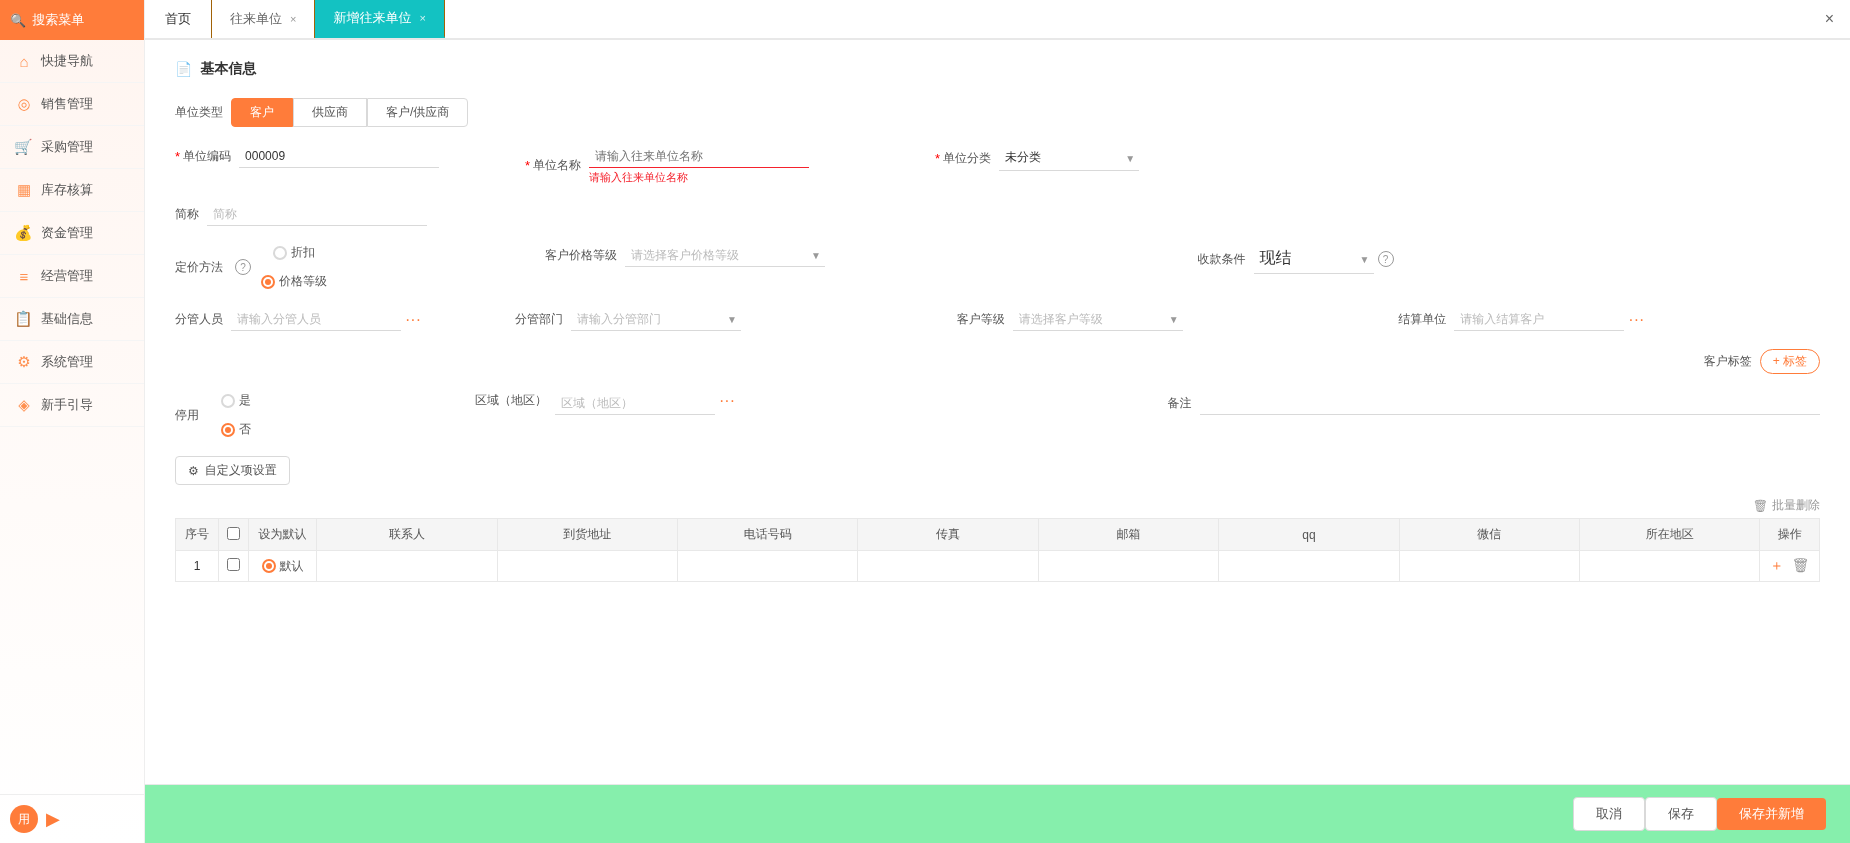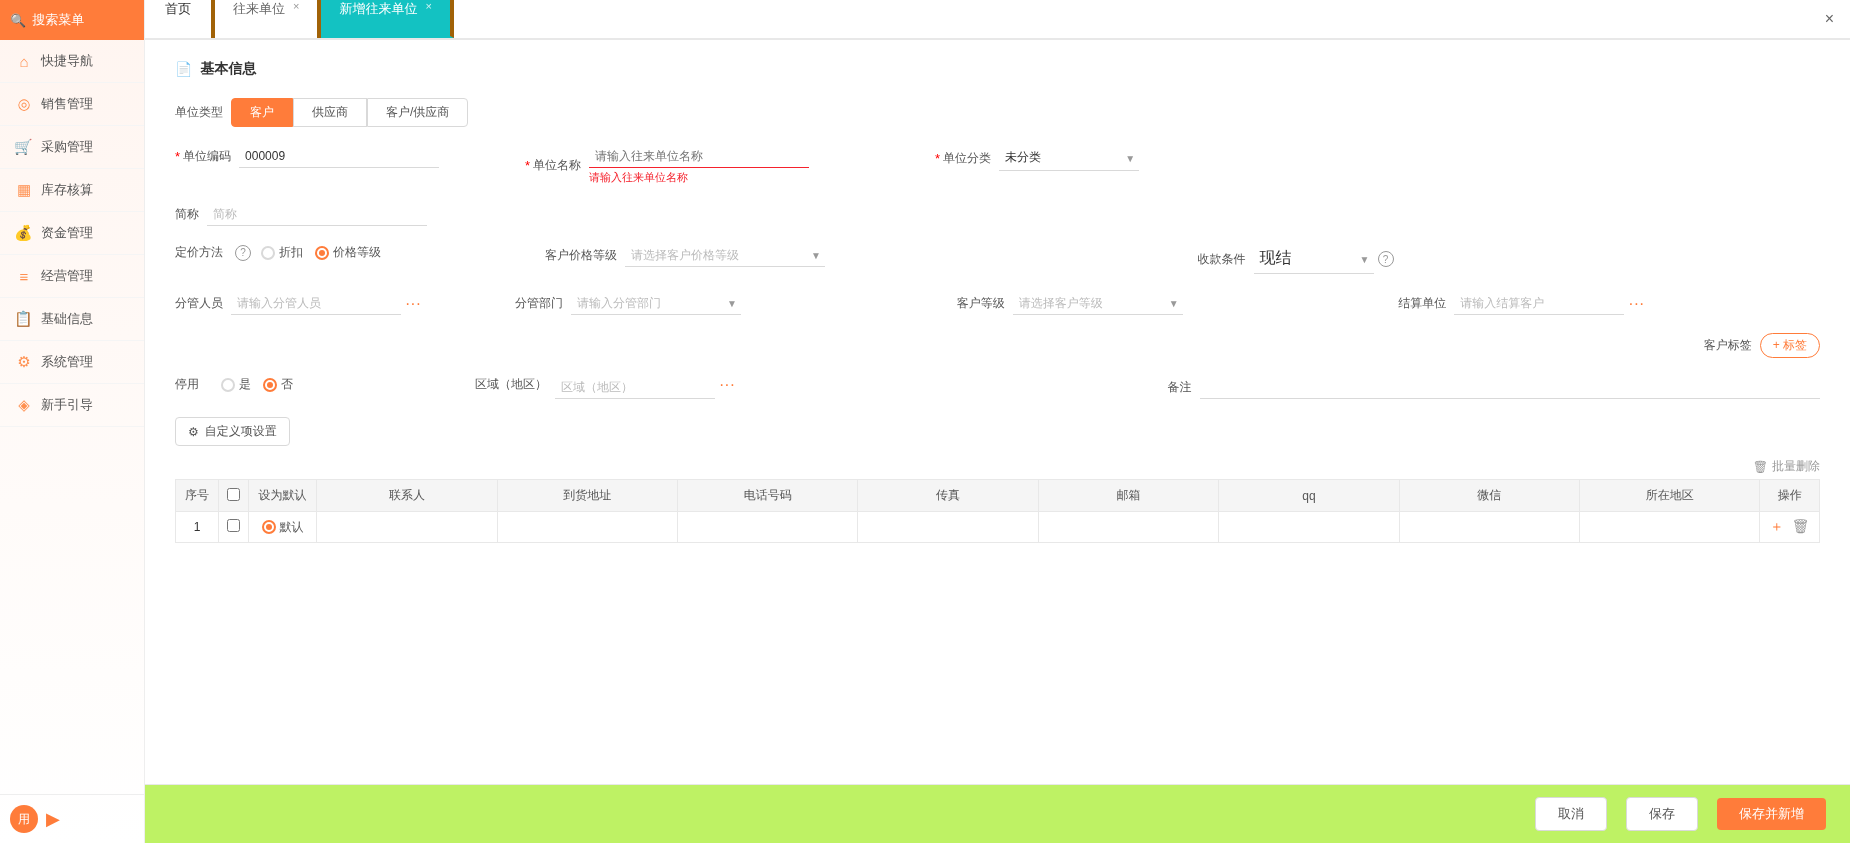--- a/index.html
+++ b/index.html
@@ -59,25 +59,26 @@
       display: flex;
       background: #fff;
       border-bottom: 2px solid #e8e8e8;
       align-items: stretch;
       height: 40px;
       flex-shrink: 0;
     }
     .tab {
       padding: 0 18px;
       display: flex;
+      align-items: center;
       gap: 6px;
       cursor: pointer;
       font-size: 13px;
       color: #666;
-      border-right: 4px solid #a16207;
+      border-right: 1px solid #a16207;
       white-space: nowrap;
     }
     .tab:first-child { padding: 0 20px; color: #333; }
     .tab.active {
       background: #13c2c2;
       color: white;
       border-bottom: 2px solid #13c2c2;
     }
     .tab-close {
       font-size: 11px;
@@ -174,21 +175,21 @@
       background: white;
       color: #555;
       font-size: 12px;
       cursor: pointer;
     }
     .type-btn:first-child { border-radius: 4px 0 0 4px; }
     .type-btn:last-child { border-radius: 0 4px 4px 0; }
     .type-btn.active { background: #ff7c3a; color: white; border-color: #ff7c3a; }
 
     
-    .radio-group { display: flex; gap: 12px; align-items: center; }
+    .radio-group { display: flex; gap: 12px; align-items: center; flex-direction: column; }
     .radio-item { display: flex; align-items: center; gap: 4px; cursor: pointer; font-size: 12px; color: #555; }
     .radio-circle {
       width: 14px; height: 14px;
       border: 2px solid #d9d9d9;
       border-radius: 50%;
       display: flex; align-items: center; justify-content: center;
     }
     .radio-circle.checked { border-color: #ff7c3a; }
     .radio-dot { width: 6px; height: 6px; background: #ff7c3a; border-radius: 50%; }
 
@@ -275,26 +276,26 @@
       margin-bottom: 4px;
       display: flex;
       justify-content: flex-end;
       align-items: center;
       gap: 4px;
       cursor: pointer;
     }
 
     
     .footer {
-      background: #bef264;
+      background: #86efac;
       border-top: 1px solid #e8e8e8;
       display: flex;
       justify-content: flex-end;
       align-items: center;
-      gap: 19px;
+      gap: 0;
       padding: 12px 24px;
       flex-shrink: 0;
     }
     .btn-cancel {
       padding: 7px 22px;
       border: 1px solid #d9d9d9;
       background: white;
       color: #555;
       font-size: 13px;
       border-radius: 4px;

